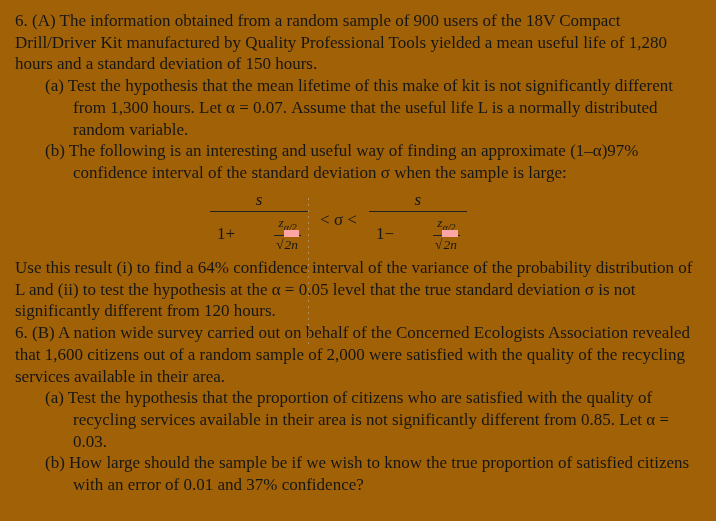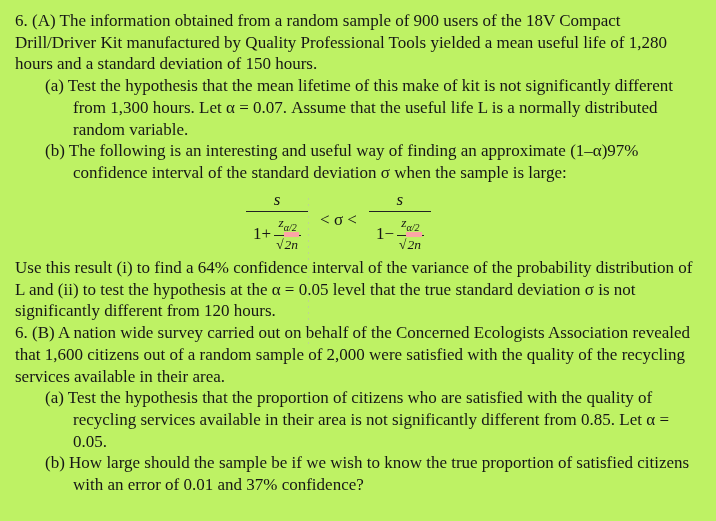--- a/index.html
+++ b/index.html
@@ -1,20 +1,20 @@
 <!DOCTYPE html>
 <html><head>
 <meta charset="utf-8">
 <style>
   html, body { margin: 0; padding: 0; background: #e8e8e8; }
   .page {
     width: 716px;
     height: 521px;
     box-sizing: border-box;
-    background: #bef264;
+    background: #a16207;
     color: #161616;
     font-family: "Liberation Serif", "DejaVu Serif", serif;
     font-size: 17px;
     line-height: 21.7px;
     padding: 10px 14px 8px 15px;
     overflow: hidden;
     position: relative;
   }
   p { margin: 0; }
   .hang {
@@ -42,31 +42,32 @@
     align-items: center;
     gap: 3px;
     padding: 3px 7px 0 7px;
   }
   .ifrac {
     display: inline-flex;
     flex-direction: column;
     align-items: center;
     font-size: 13.5px;
     line-height: 1.15;
+    margin-left: 36px;
   }
   .inum { padding: 0 3px 1px; }
   .iden {
     border-top: 1px solid #222;
     padding: 1px 2px 0 2px;
     white-space: nowrap;
   }
   .ital { font-style: italic; }
   sub.msub { font-size: 10px; font-style: italic; }
   .radicand {
-    border-top: 5px solid #fca5a5;
+    border-top: 7px solid #fca5a5;
     font-style: italic;
     padding: 0 1px;
   }
   .radical { font-style: normal; }
   .relation { padding: 0 2px; white-space: nowrap; }
   
   .scan-artifact {
     position: absolute;
     left: 308px;
     top: 198px;
@@ -114,16 +115,16 @@
         </span>
       </span>
     </span>
 
   </div>
 
   <p>Use this result (i) to find a 64% confidence interval of the variance of the probability distribution of  L and (ii) to test the hypothesis at the α = 0.05 level that the true standard deviation σ is not significantly different from 120 hours.</p>
 
   <p>6. (B) A nation wide survey carried out on behalf of the Concerned Ecologists Association revealed that 1,600 citizens out of a random sample of 2,000 were satisfied with the quality of  the recycling services available in their area.</p>
 
-  <p class="hang">(a) Test the hypothesis that the proportion of citizens who are satisfied with the quality of recycling services available in their area is not significantly different from 0.85. Let α = 0.05.</p>
+  <p class="hang">(a) Test the hypothesis that the proportion of citizens who are satisfied with the quality of recycling services available in their area is not significantly different from 0.85. Let α = 0.03.</p>
 
   <p class="hang">(b) How large should the sample be if we wish to know the true proportion of satisfied citizens with an error of 0.01 and 37% confidence?</p>
 </div>
 
 </body></html>

